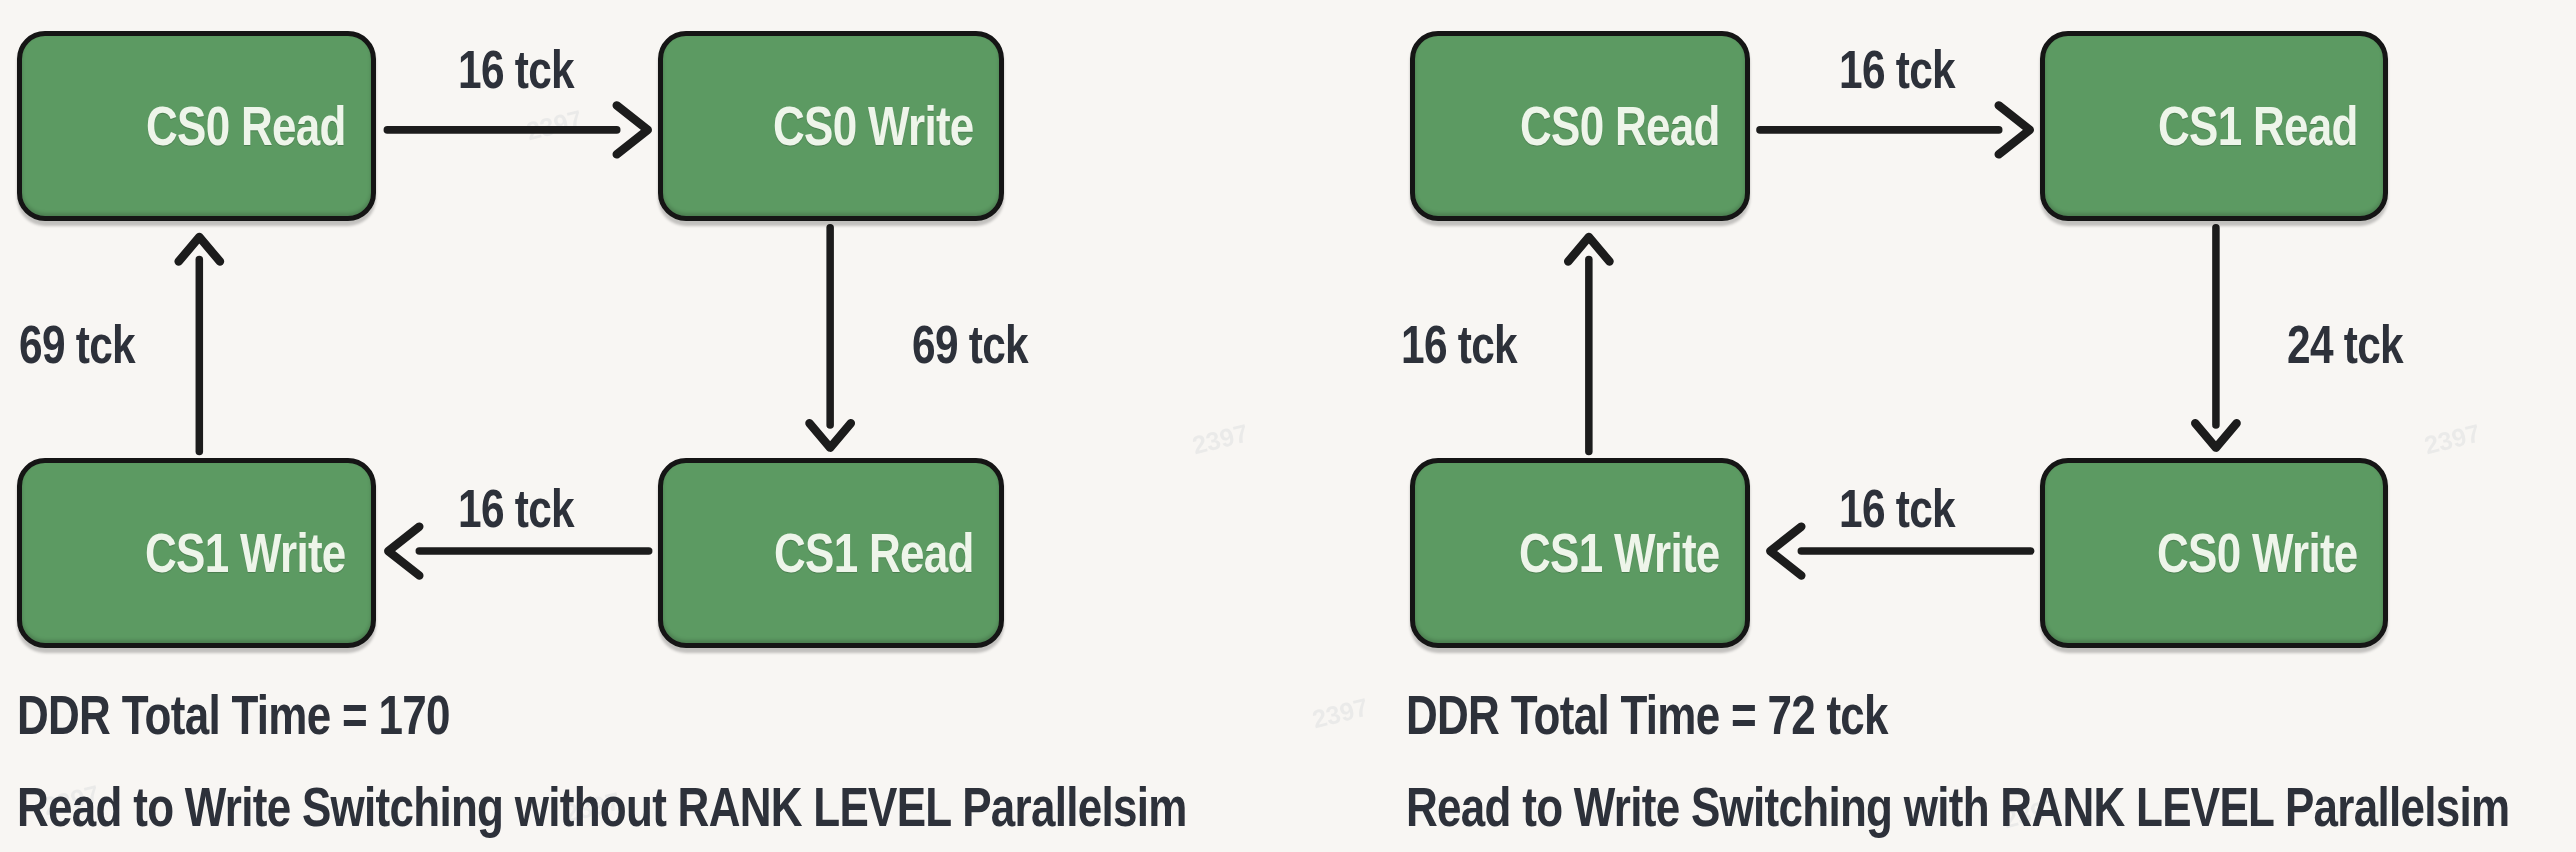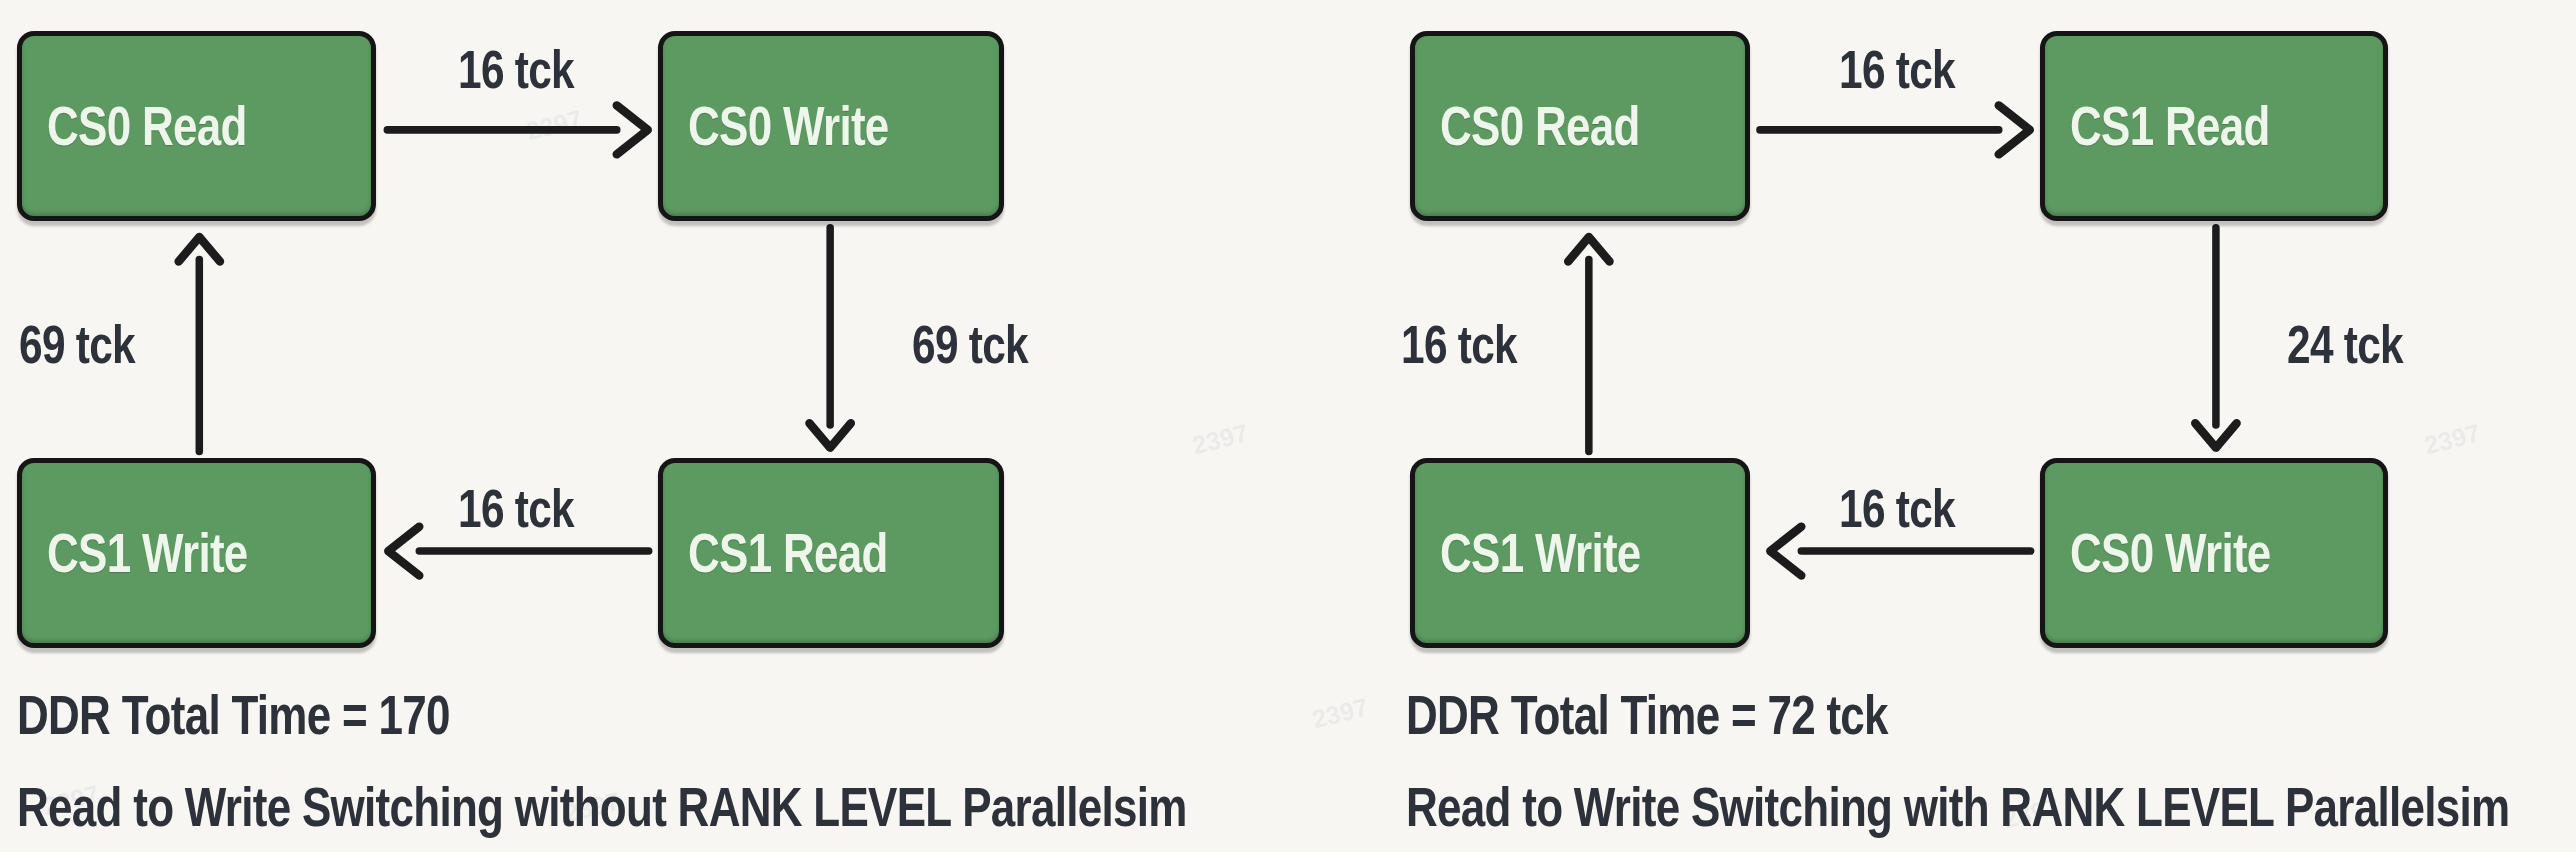--- a/index.html
+++ b/index.html
@@ -20,22 +20,22 @@
     overflow:hidden;
   }
   .arrows{position:absolute;left:0;top:0;width:2576px;height:853px;}
   .arrows path{stroke:var(--arrow);fill:none;stroke-linecap:round;stroke-linejoin:round;}
   .arrows .shaft{stroke-width:8;}
   .arrows .head{stroke-width:9;}
   .node{
     position:absolute;
     background:var(--box-fill);
     border:5.6px solid var(--box-border);
-    border-radius:17px;
-    display:flex;align-items:center;justify-content:flex-start;
+    border-radius:28px;
+    display:flex;align-items:center;justify-content:flex-end;
     box-shadow:0 4.7px 2.8px rgba(0,0,0,0.22), inset 0 -2.8px 3.8px rgba(0,0,0,0.18);
   }
   .node .node-label{
     color:var(--box-text);
     font-size:55px;font-weight:700;
     letter-spacing:-0.9px;white-space:nowrap;
     transform:scaleX(0.8);
     text-shadow:0 0.9px 0.9px rgba(0,0,0,0.2);
   }
   .edge-label{

